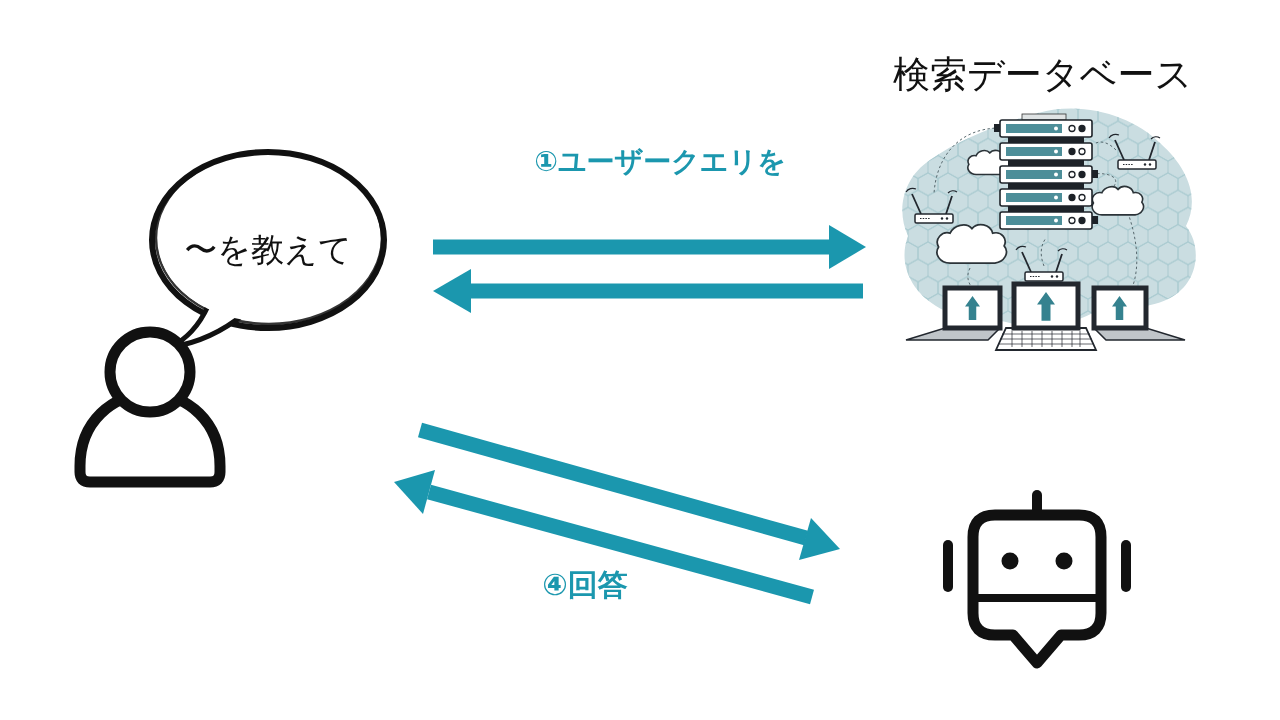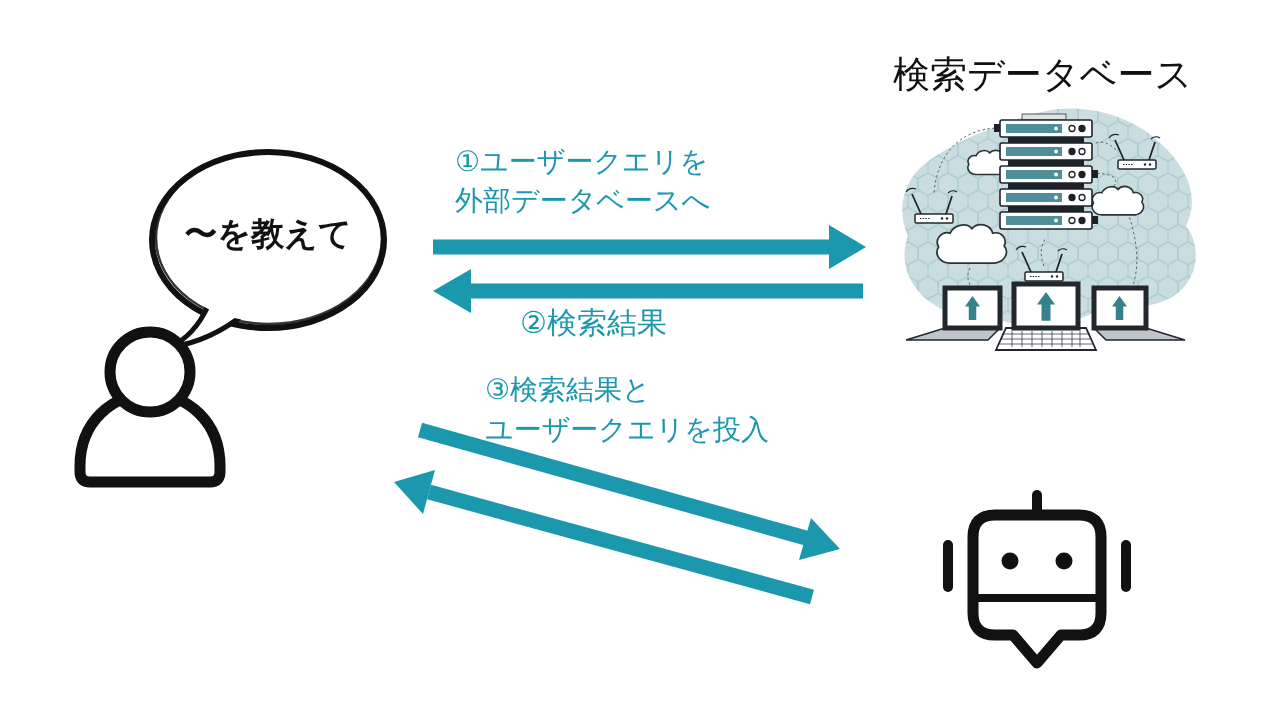--- a/index.html
+++ b/index.html
@@ -7,30 +7,30 @@
     width:1280px;height:720px;overflow:hidden;background:#ffffff;position:relative;
     font-family:"Liberation Sans","DejaVu Sans",sans-serif;
   }
   .abs{position:absolute;}
   .layer{position:absolute;left:0;top:0;}
   .title-label{
     position:absolute;color:var(--ink);font-weight:400;font-size:37px;
     letter-spacing:0px;white-space:nowrap;
   }
   .teal-label{
-    position:absolute;color:var(--teal);font-weight:400;text-align:left;white-space:nowrap;
+    position:absolute;color:var(--teal);font-weight:700;text-align:center;white-space:nowrap;
   }
   .teal-label .ln{display:block;}
   .f1{left:455px;top:142px;width:410px;font-size:28px;line-height:39px;}
   .f2{left:520px;top:303px;width:330px;font-size:30px;}
   .f3{left:485px;top:370px;width:410px;font-size:28px;line-height:40px;}
   .f4{left:505px;top:565px;width:160px;font-size:30px;}
   .bubble-text{
-    position:absolute;left:163px;top:212px;width:210px;text-align:center;
-    font-size:33px;font-weight:700;color:var(--ink);white-space:nowrap;
+    position:absolute;left:163px;top:228px;width:210px;text-align:center;
+    font-size:33px;font-weight:400;color:var(--ink);white-space:nowrap;
   }
   .arrow-shaft{stroke:var(--teal);stroke-width:15;}
   .arrow-head{fill:var(--teal);}
   .ink-stroke{stroke:var(--ink);fill:#ffffff;}
 </style>
 </head>
 <body>
 
 <div class="abs" style="left:0;top:0;width:1280px;height:720px;">
 
@@ -196,23 +196,18 @@
       <polygon class="arrow-head" points="799,560 811,518 840,549"></polygon>
     </g>
     <g>
       <line class="arrow-shaft" x1="812" y1="597" x2="429" y2="492"></line>
       <polygon class="arrow-head" points="435,470 423,514 394,482"></polygon>
     </g>
   </svg>
 
   <div class="teal-label f1">
     <span class="ln">①ユーザークエリを</span>
-    <span class="ln">外部データベースへ</span>
   </div>
-  <div class="teal-label f2">
-    <span class="ln">②検索結果</span>
+  <div class="teal-label f4">
+    <span class="ln">④回答</span>
   </div>
-  <div class="teal-label f3">
-    <span class="ln">③検索結果と</span>
-    <span class="ln">ユーザークエリを投入</span>
-  </div>
 
 </div>
 
 </body></html>

